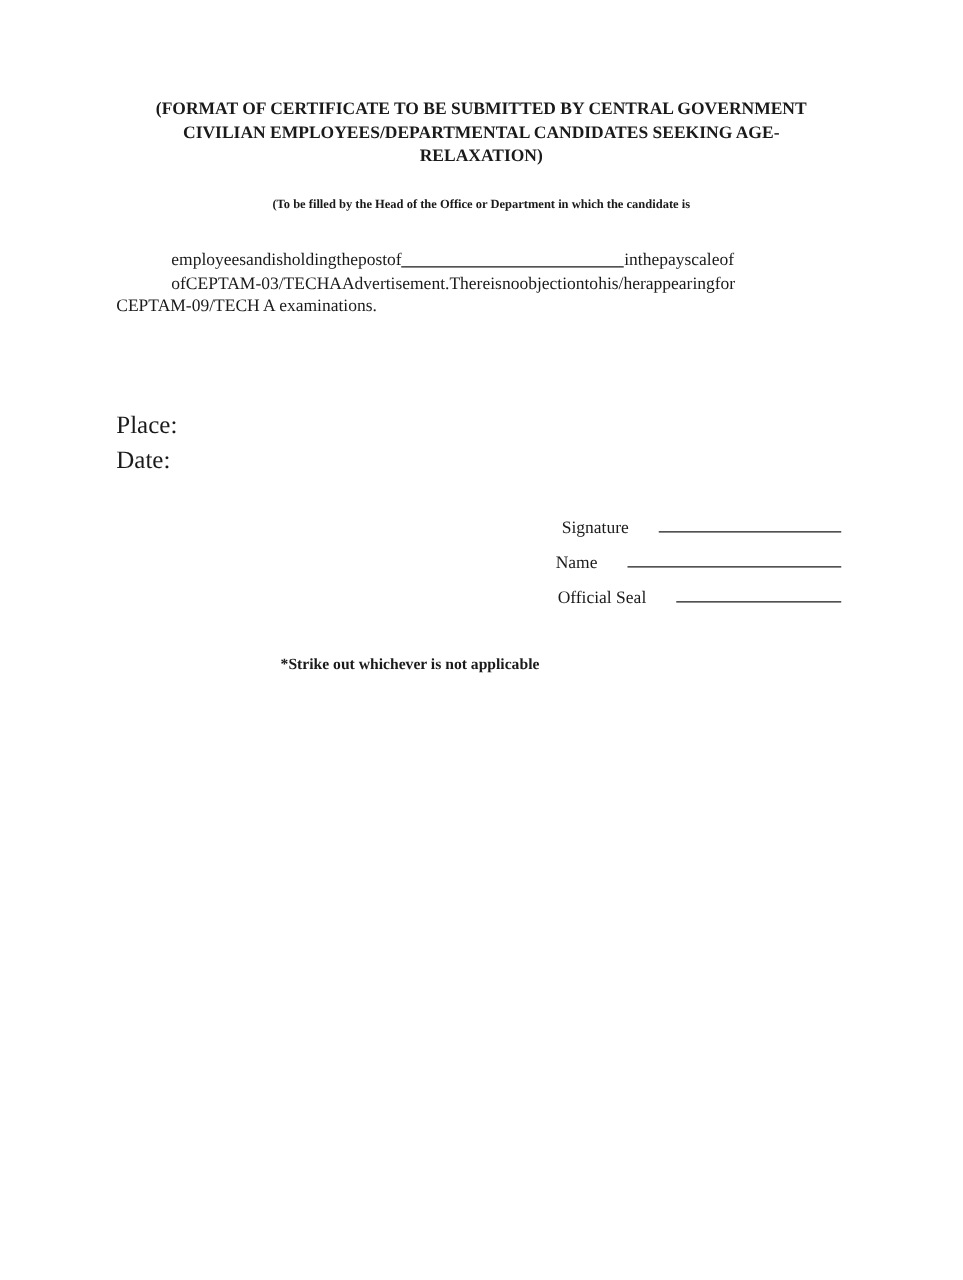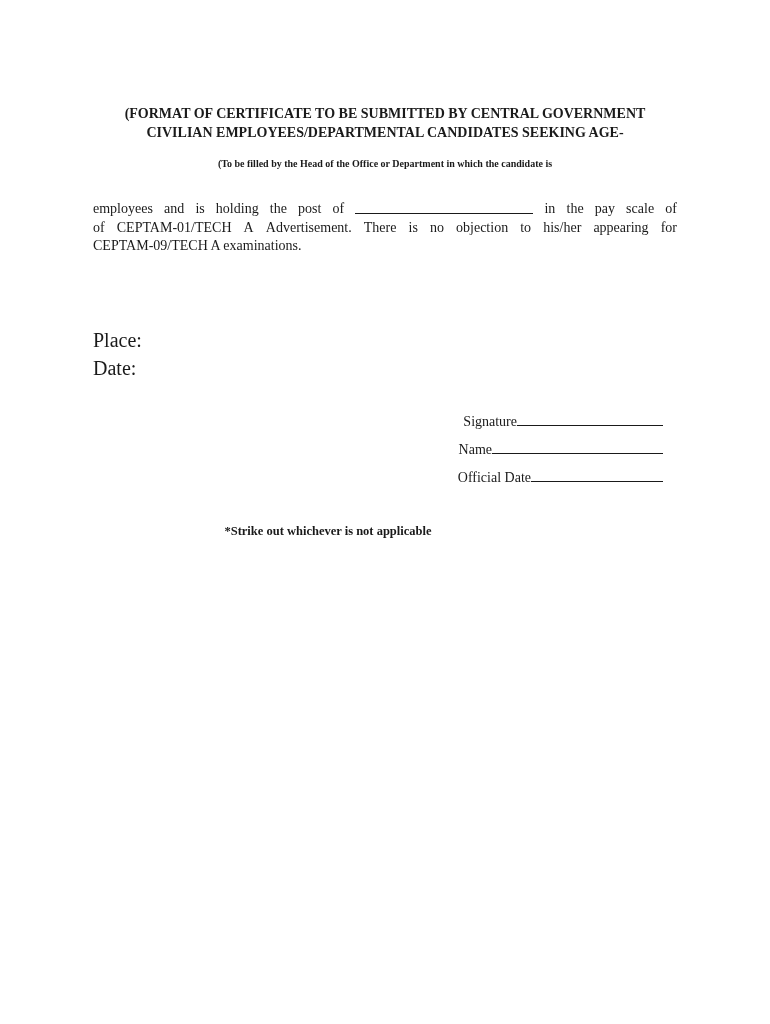--- a/index.html
+++ b/index.html
@@ -18,21 +18,21 @@
     .page {
       position: absolute;
       left: 0; top: 0;
       width: 770px; height: 1024px;
       background: #ffffff;
     }
     .title {
       position: absolute;
       left: 88px;
       width: 594px;
-      top: 104px;
+      top: 78px;
       text-align: center;
       font-weight: bold;
       font-size: 14px;
       line-height: 19px;
       letter-spacing: 0;
     }
     .subtitle {
       position: absolute;
       left: 100px;
       width: 570px;
@@ -51,39 +51,40 @@
       line-height: 18.7px;
       text-align: justify;
     }
     .line {
       display: block;
       white-space: nowrap;
       height: 18.7px;
     }
     .justify {
       display: flex;
-      justify-content: space-between;
+      margin-left: 44px;
     }
     .blank {
       display: inline-block;
       border-bottom: 1px solid #1a1a1a;
       height: 13px;
       vertical-align: baseline;
     }
     .field-label {
       position: absolute;
       left: 93px;
       font-size: 20px;
     }
     .sig-row {
       position: absolute;
-      right: 107px;
+      right: 97px;
       font-size: 14px;
       display: flex;
       align-items: baseline;
+      gap: 24px;
     }
     .sig-line {
       display: inline-block;
       border-bottom: 1px solid #1a1a1a;
       height: 13px;
     }
     .footnote {
       position: absolute;
       left: 0;
       width: 656px;
@@ -95,20 +96,21 @@
     .ws { white-space: pre; }
   </style>
 </head>
 <body>
 
 <div class="page">
 
   <div class="title">
     <div>(FORMAT OF CERTIFICATE TO BE SUBMITTED BY CENTRAL GOVERNMENT</div>
     <div>CIVILIAN EMPLOYEES/DEPARTMENTAL CANDIDATES SEEKING AGE-</div>
+    <div>RELAXATION)</div>
   </div>
 
   <div class="subtitle">
     <div>(To be filled by the Head of the Office or Department in which the candidate is</div>
   </div>
 
   <div class="para">
 
 
     <div class="line justify">
@@ -123,21 +125,21 @@
       <span>in</span>
       <span>the</span>
       <span>pay</span>
       <span>scale</span>
       <span>of</span>
     </div>
 
 
     <div class="line justify">
       <span>of</span>
-      <span>CEPTAM-01/TECH</span>
+      <span>CEPTAM-03/TECH</span>
       <span>A</span>
       <span>Advertisement.</span>
       <span>There</span>
       <span>is</span>
       <span>no</span>
       <span>objection</span>
       <span>to</span>
       <span>his/her</span>
       <span>appearing</span>
       <span>for</span>
@@ -153,18 +155,18 @@
 
   <div class="sig-row" style="top:412px">
     <span>Signature</span>
     <span class="sig-line" style="width:146px"></span>
   </div>
   <div class="sig-row" style="top:440px">
     <span>Name</span>
     <span class="sig-line" style="width:171px"></span>
   </div>
   <div class="sig-row" style="top:468px">
-    <span>Official Date</span>
+    <span>Official Seal</span>
     <span class="sig-line" style="width:132px"></span>
   </div>
 
   <div class="footnote">*Strike out whichever is not applicable</div>
 </div>
 
 </body></html>

